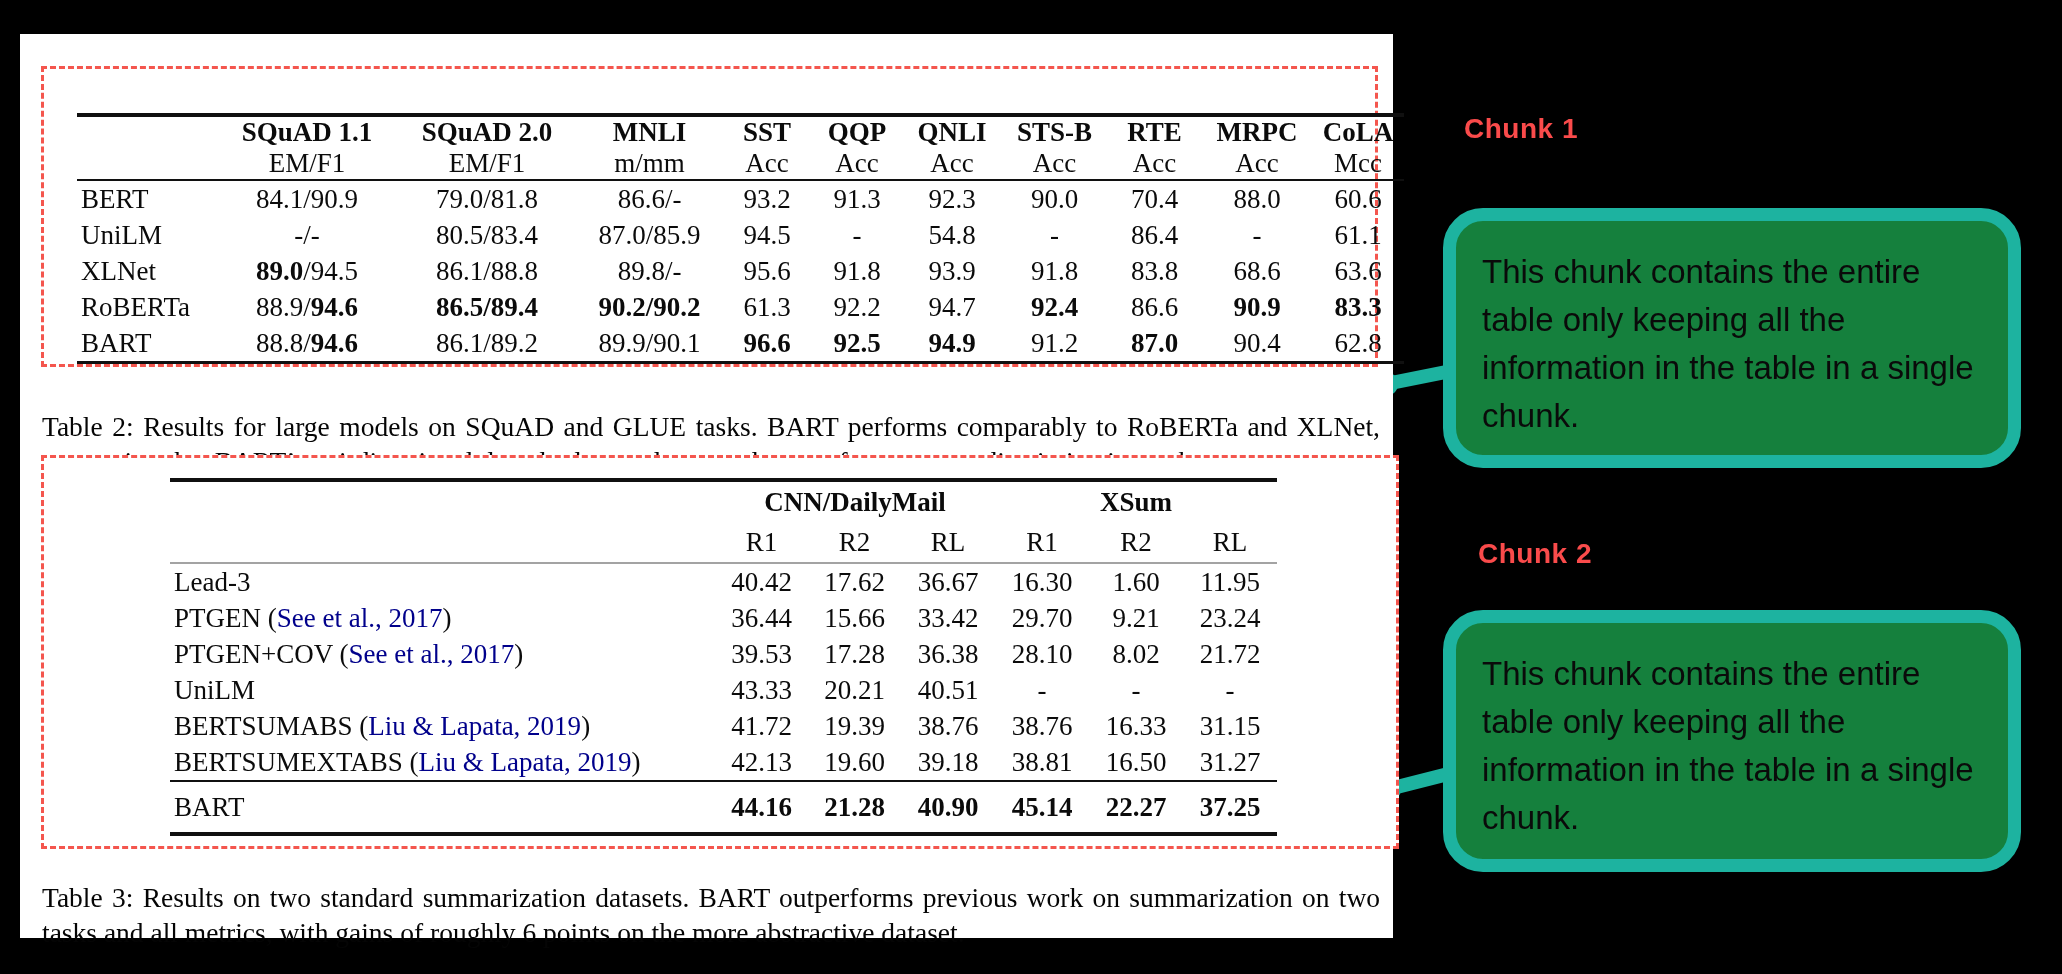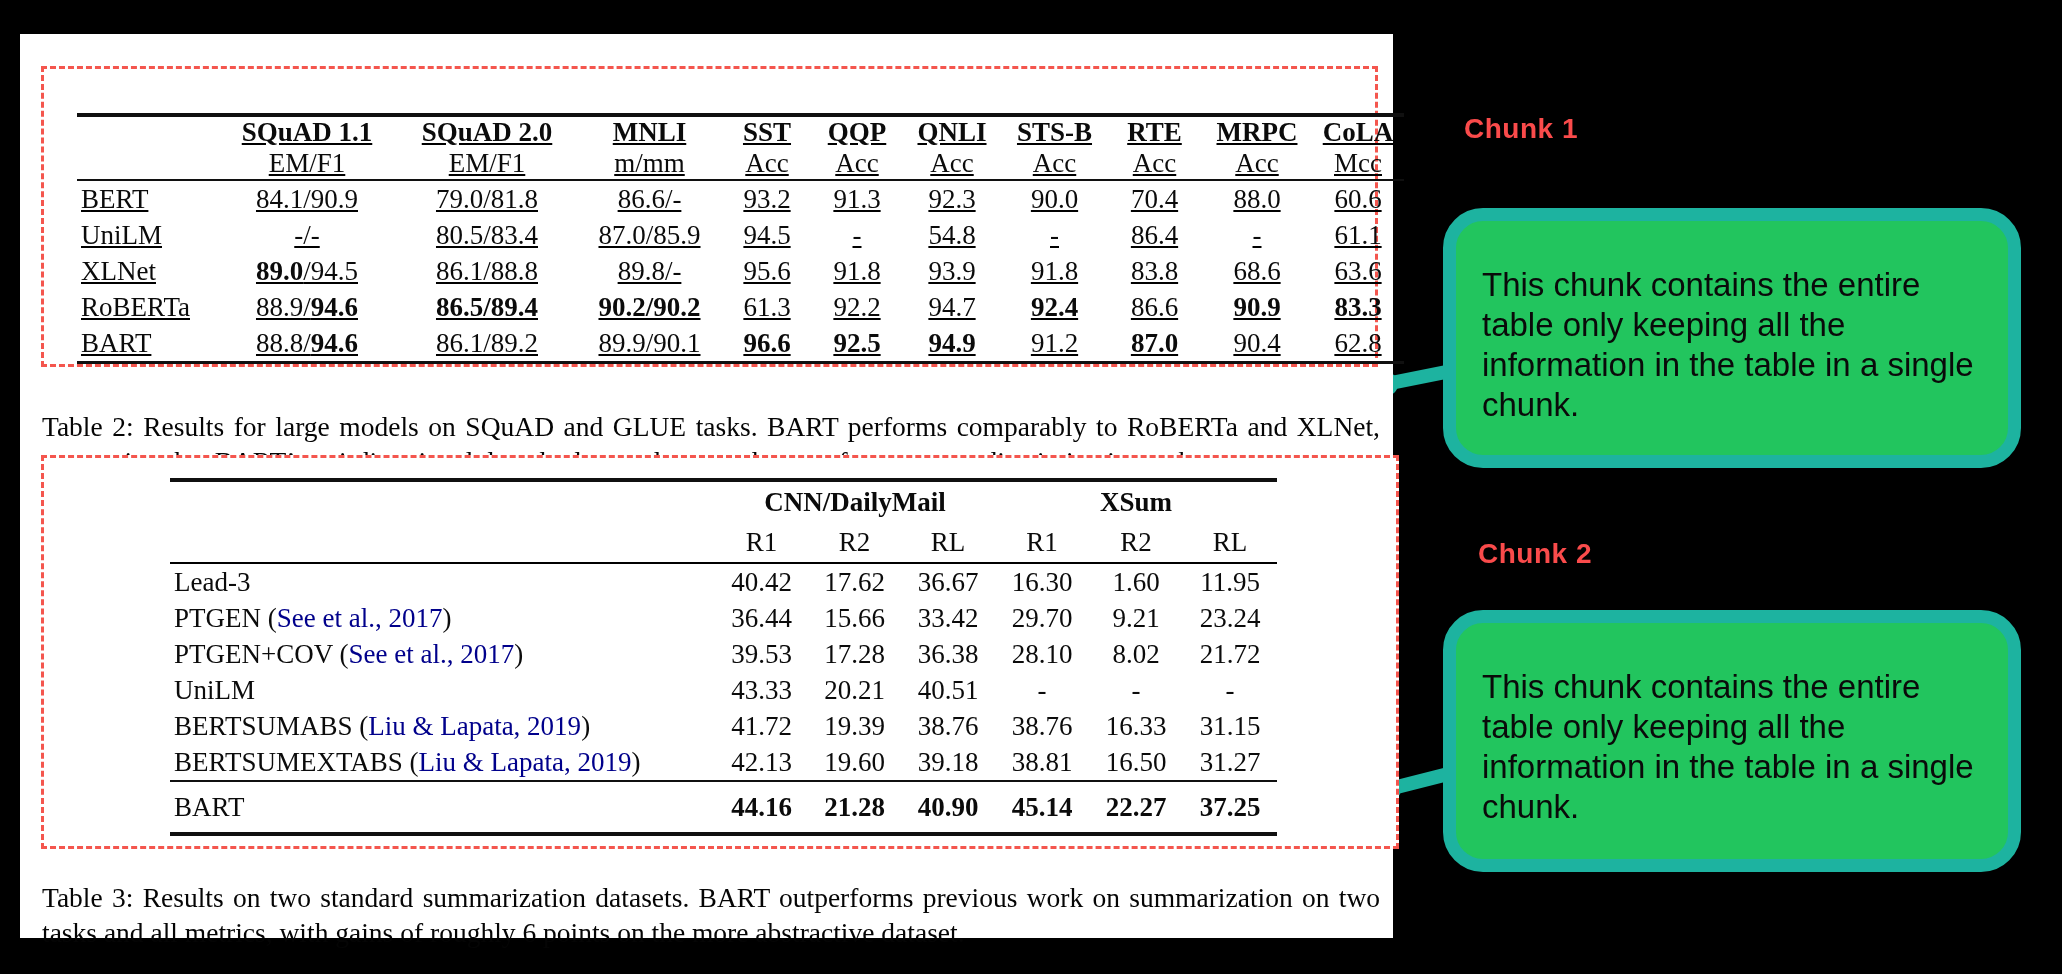--- a/index.html
+++ b/index.html
@@ -21,51 +21,51 @@
     border-collapse:collapse;table-layout:fixed;
     font-size:27px;color:#0b0b0b;
   }
   .paper-table td,.paper-table th{
     padding:0;height:36px;vertical-align:middle;text-align:center;
     font-weight:normal;white-space:nowrap;overflow:visible;
   }
   .paper-table .lbl{text-align:left;padding-left:4px;}
   .bold{font-weight:bold;}
   .cite{color:var(--link-blue);}
-  #table2-wrap{margin:44px 0 12px 33px;text-decoration:underline;}
+  #table2-wrap{margin:44px 0 12px 33px;}
   #table2{width:1327px;border-top:4px solid #101010;border-bottom:3px solid #101010;}
   #table2 thead tr{border-bottom:2px solid #101010;}
   #table2 thead th{height:36px;}
   #table2 thead .top-line{font-weight:bold;}
   #table3-wrap{margin:20px 0 0 126px;}
   #table3{width:1107px;border-top:4px solid #101010;border-bottom:4px solid #101010;}
-  #table3 thead{border-bottom:2px solid #000000;}
+  #table3 thead{border-bottom:2px solid #a3a3a3;}
   #table3 thead th{height:40px;}
   #table3 .grp{font-weight:bold;}
   #table3 tbody tr td{height:36px;}
   #table3 tfoot tr{border-top:2px solid #101010;}
   #table3 tfoot td{height:50px;}
   .caption{
     position:absolute;left:22px;width:1338px;
     font-size:27.5px;line-height:35px;color:#050505;text-align:justify;
   }
   #caption2{top:347px;}
   #caption3{top:818px;}
   .chunk-label{
     position:absolute;font-family:"Liberation Sans", sans-serif;
     font-weight:bold;font-size:28px;color:var(--chunk-red);
     letter-spacing:0.5px;
   }
   #chunk1-label{left:1464px;top:113px;}
   #chunk2-label{left:1478px;top:538px;}
   .bubble{
     position:absolute;width:578px;box-sizing:border-box;
-    background:#22c55e;border:13px solid var(--teal);border-radius:40px;
-    font-family:"Liberation Sans", sans-serif;font-size:33px;line-height:40px;
-    color:#0a0a0a;padding:44px 18px 20px 26px;
+    background:#15803d;border:13px solid var(--teal);border-radius:40px;
+    font-family:"Liberation Sans", sans-serif;font-size:33px;line-height:48px;
+    color:#0a0a0a;padding:27px 18px 20px 26px;
   }
   #bubble1{left:1443px;top:208px;height:260px;}
   #bubble2{left:1443px;top:610px;height:262px;}
   #tails{position:absolute;left:0;top:0;width:2062px;height:974px;pointer-events:none;}
 </style>
 </head>
 <body style="--teal: #1db3a0; --chunk-red: #fa4b4b; --dash-red: #f4564e; --link-blue: #00008b; background: rgb(0, 0, 0);">
 
 <svg id="tails">
   <line id="tail1-line" x1="1386" y1="384" x2="1456" y2="370" stroke-width="14" stroke-linecap="round" stroke="#1db3a0"></line>

